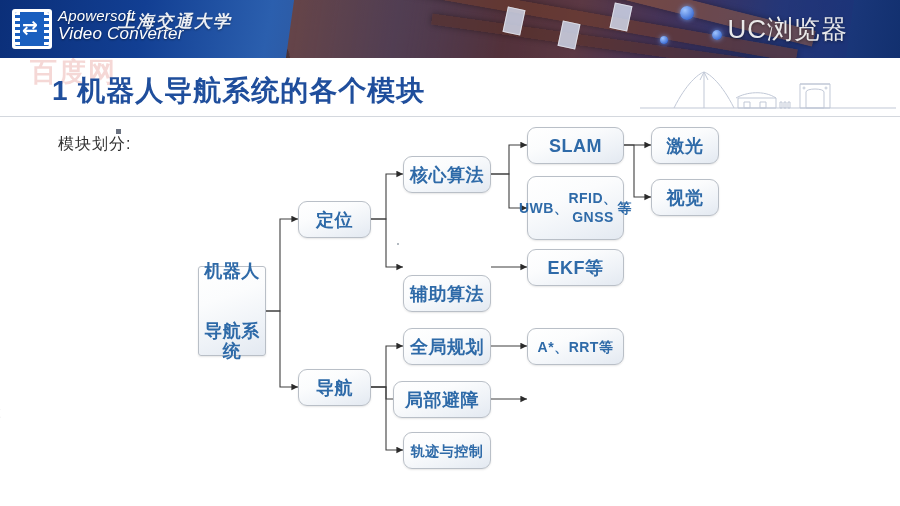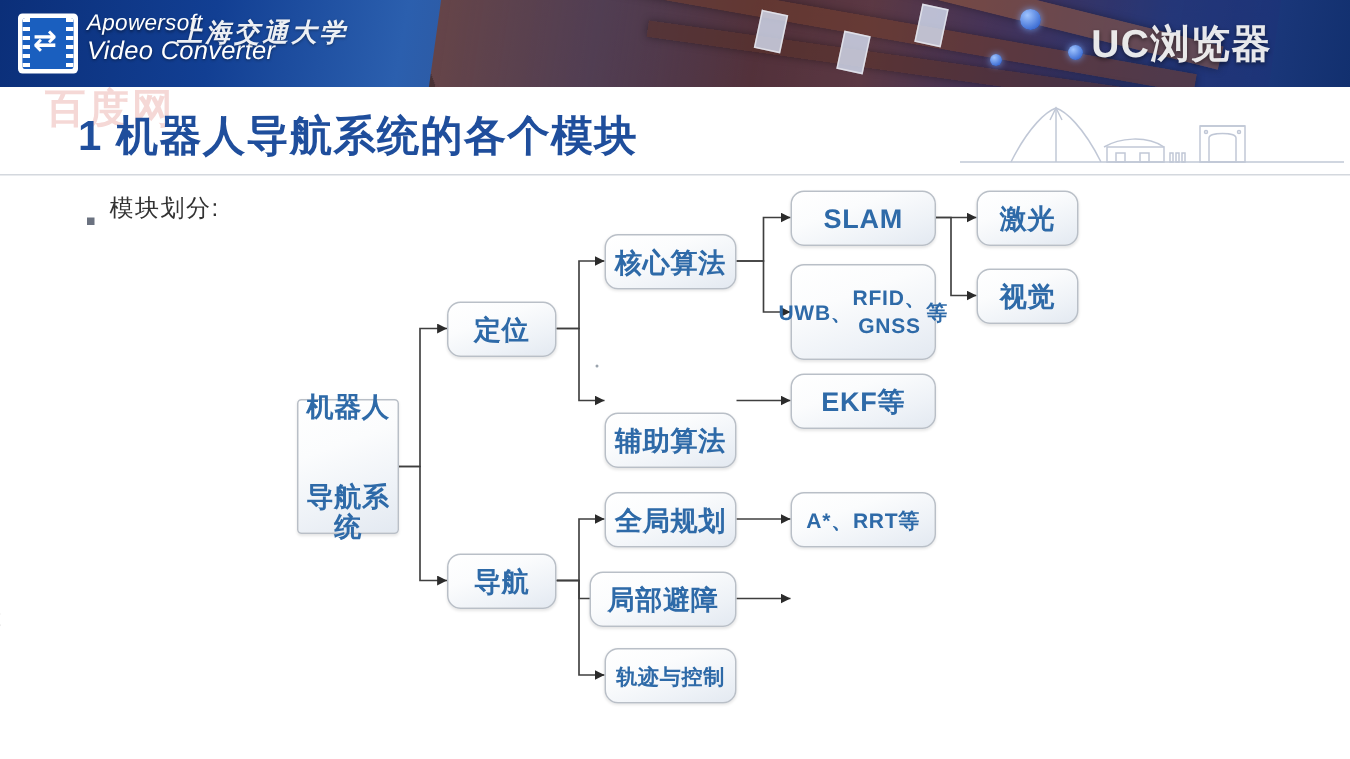--- a/index.html
+++ b/index.html
@@ -56,21 +56,21 @@
     font-size:15px;line-height:18px;letter-spacing:.2px;
     text-shadow:0 1px 2px rgba(0,0,0,.45);font-style:italic;
   }
   .brand .l2{font-size:17px;}
   .sjtu-cn{
     position:absolute;left:118px;top:10px;color:rgba(255,255,255,.92);
     font-size:17px;font-weight:bold;font-style:italic;letter-spacing:2px;
     text-shadow:0 1px 2px rgba(0,0,0,.4);
   }
   .uc-mark{
-    position:absolute;right:52px;top:12px;color:#f2f2f2;font-size:26px;font-weight:bold;
+    position:absolute;right:52px;top:12px;color:#f2f2f2;font-size:26px;font-weight:normal;
     letter-spacing:1px;text-shadow:0 1px 3px rgba(0,0,0,.5);opacity:.95;
   }
 
   
   .wm-red{
     position:absolute;left:30px;top:54px;font-size:27px;font-weight:bold;
     color:rgba(206,60,52,.20);letter-spacing:2px;white-space:nowrap;
   }
   .wm-left{
     position:absolute;left:-4px;top:404px;font-size:16px;color:rgba(120,120,120,.25);
@@ -83,21 +83,21 @@
     white-space:nowrap;
   }
   .title-rule{
     position:absolute;left:0;top:116px;width:900px;height:1px;background:#d4d8de;
   }
 
   
   .skyline{position:absolute;right:4px;top:58px;width:256px;height:62px;opacity:.55;}
 
   
-  .bullet-row{position:absolute;left:58px;top:129px;display:flex;align-items:flex-end;}
+  .bullet-row{position:absolute;left:58px;top:129px;display:flex;align-items:flex-end;flex-direction:column;}
   .bullet-sq{width:5px;height:5px;background:#6b7280;margin-right:10px;}
   .bullet-txt{font-size:16px;color:#333;letter-spacing:1px;}
 
   
   .diagram{position:absolute;left:0;top:0;width:900px;height:506px;}
   .edges{position:absolute;left:0;top:0;width:900px;height:506px;}
 
   .node{
     position:absolute;box-sizing:border-box;
     border:1px solid #b9bfc7;border-radius:9px;

